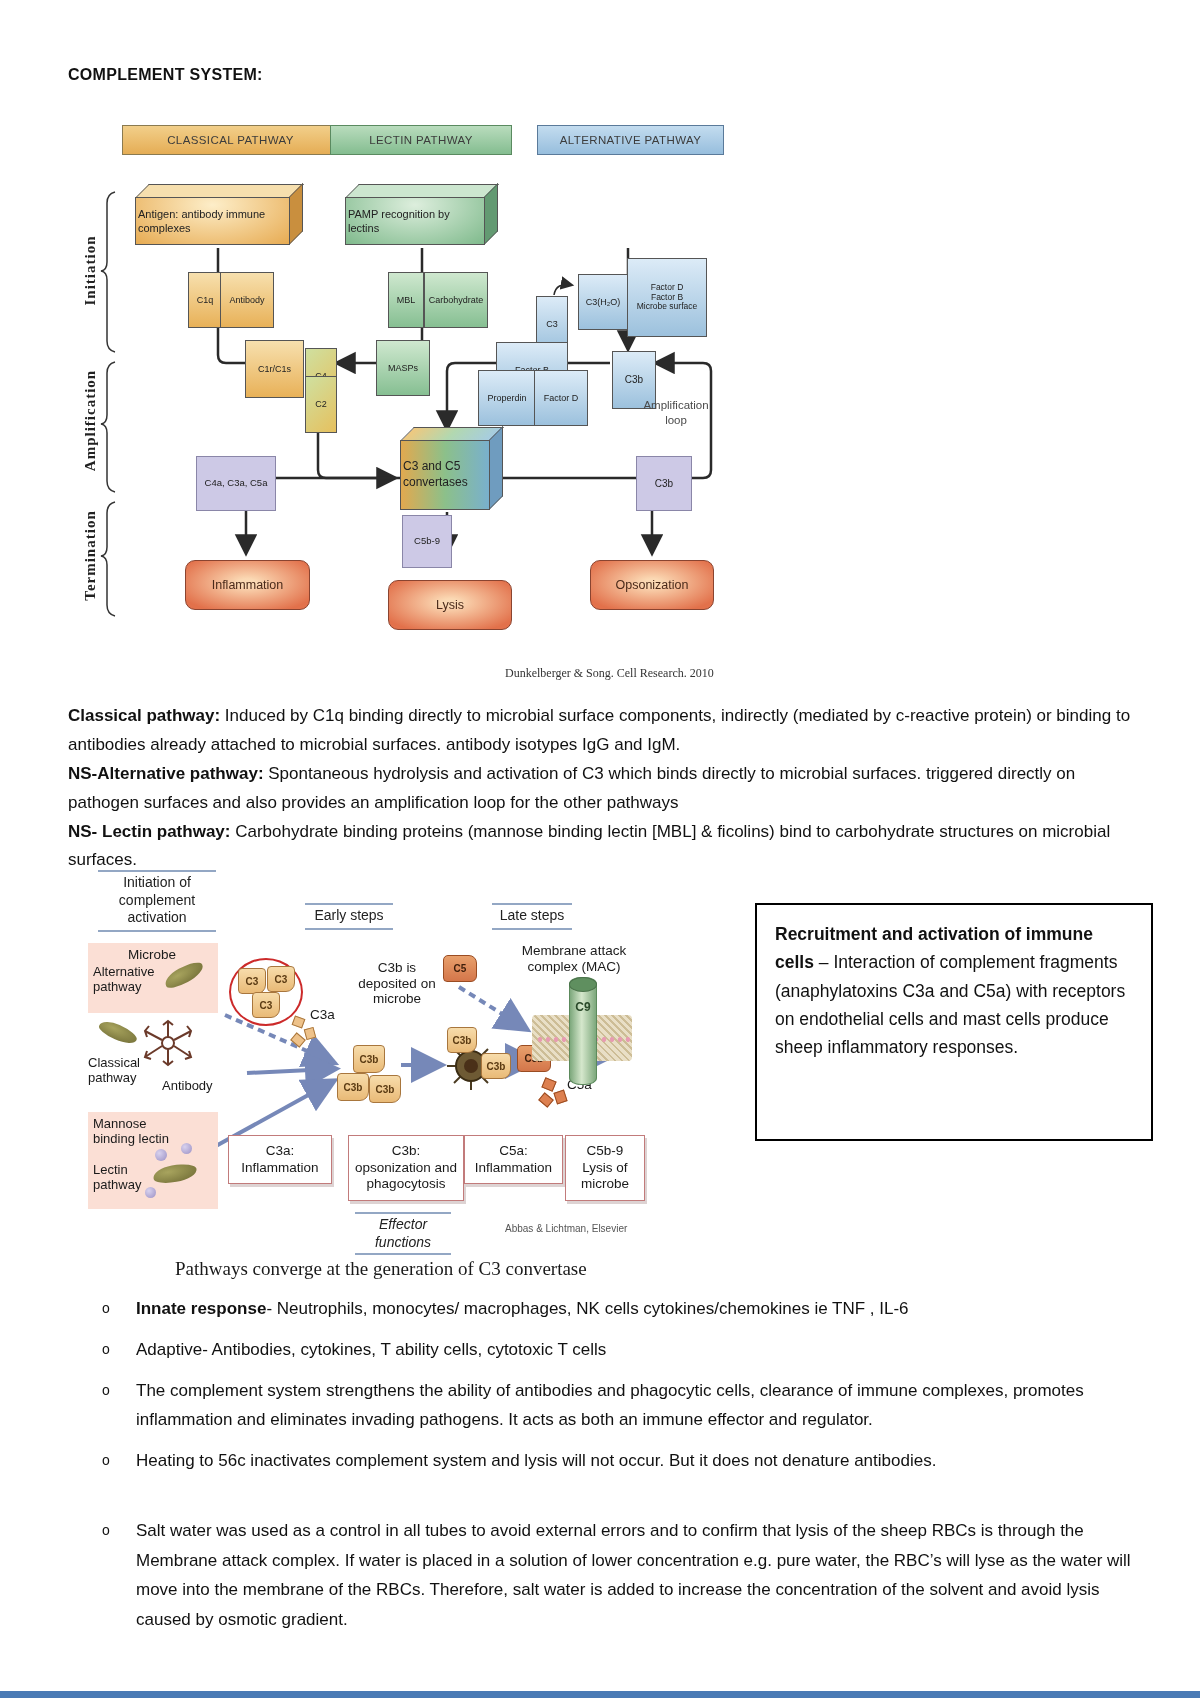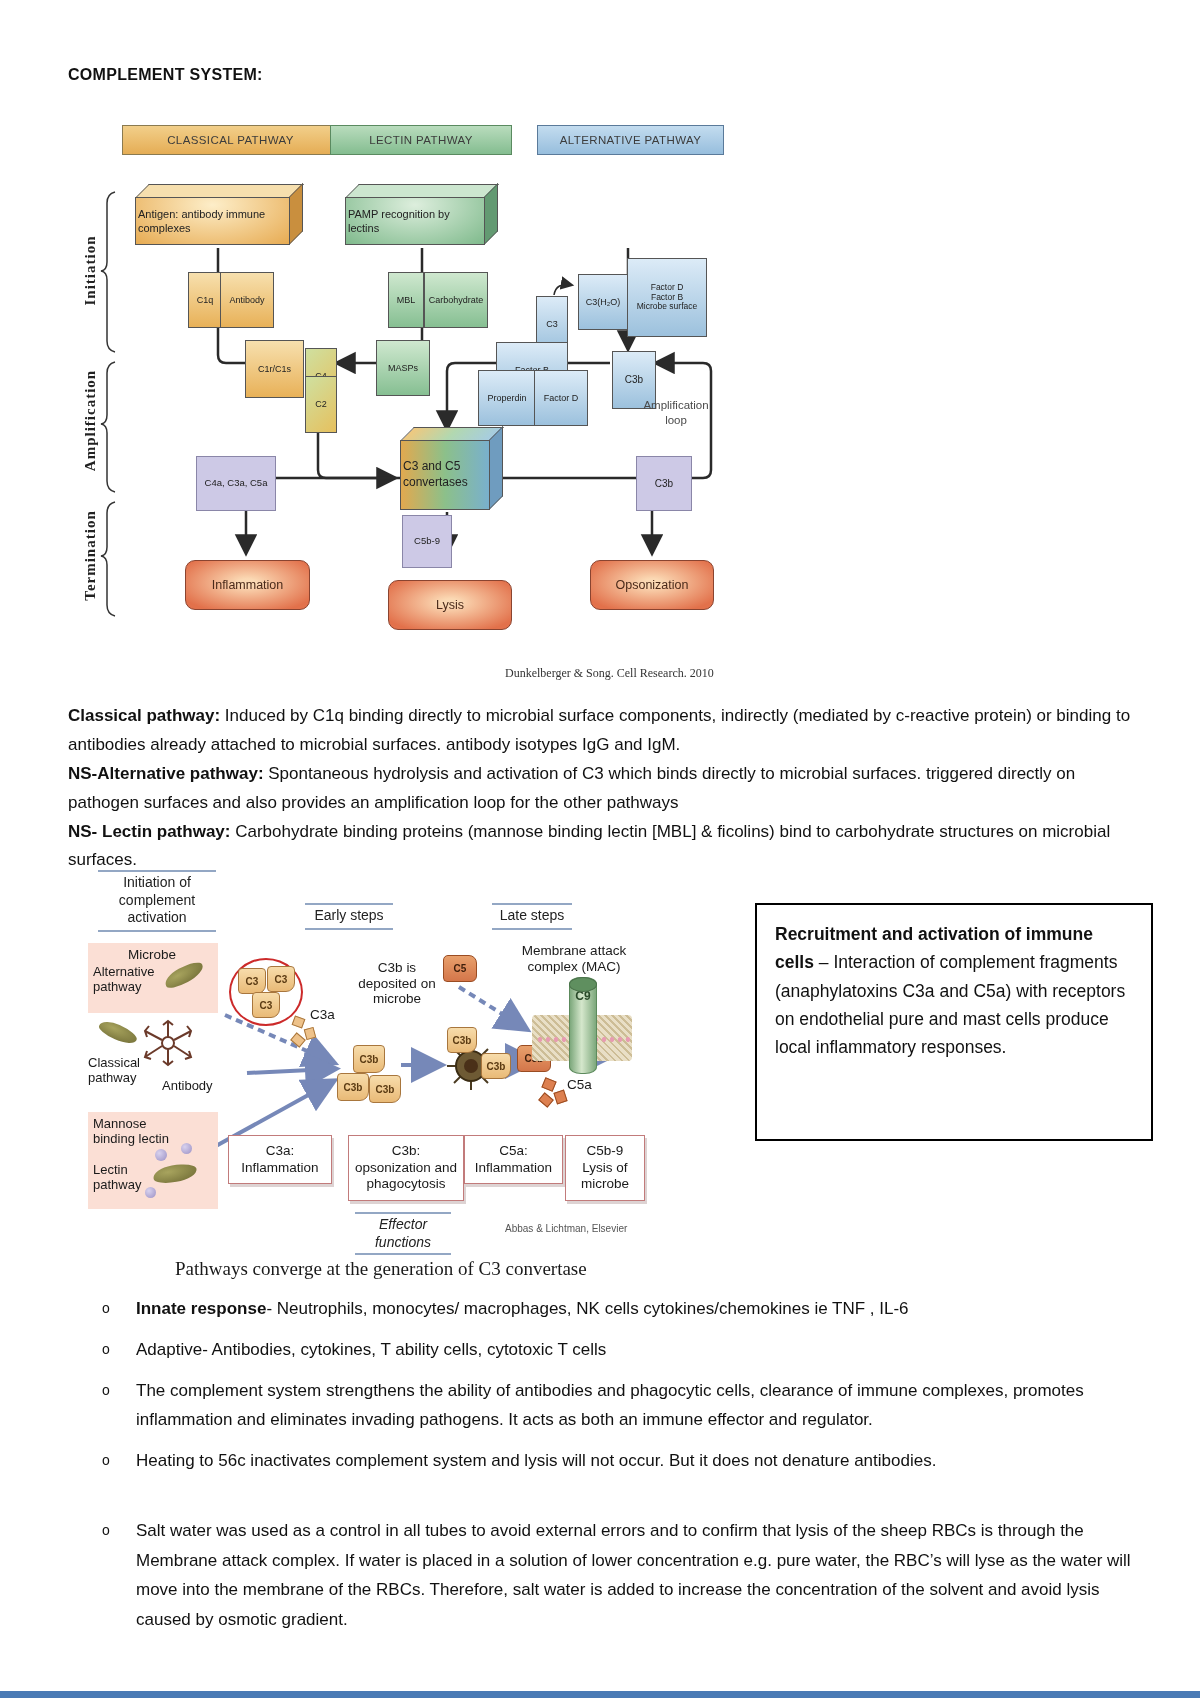--- a/index.html
+++ b/index.html
@@ -75,21 +75,21 @@
           font-size:13.5px;line-height:1.25;color:#1a1a1a;text-align:center;}
   .eff-fn{position:absolute;text-align:center;font-size:14px;color:#222;line-height:1.25;
           border-top:2px solid #93a7c4;border-bottom:2px solid #93a7c4;padding:2px 4px;}
   .cite2{position:absolute;font-size:10px;color:#555;}
   .mac-band{position:absolute;background:repeating-linear-gradient(45deg,#e9dfc6 0 3px,#cdbd96 3px 5px),#e9dfc6;
             border-radius:4px;}
   .mac-dots{position:absolute;height:9px;background-image:radial-gradient(circle 2.2px,#e79cb2 2.2px,transparent 2.6px);
             background-size:8px 9px;background-position:2px 2px;}
   .c9cyl{position:absolute;background:linear-gradient(90deg,#7da87c,#d5e7cc 45%,#7da87c);
          border:1px solid #5c8a5c;border-radius:12px/7px;display:flex;align-items:flex-start;
-         justify-content:center;font-size:12px;font-weight:bold;color:#2a4a2a;padding-top:11px;}
+         justify-content:center;font-size:12px;font-weight:bold;color:#2a4a2a;padding-top:22px;}
   .c9cyl::before{content:"";position:absolute;top:-1px;left:-1px;right:-1px;height:13px;
                  background:#5f8f5f;border-radius:50%;border:1px solid #4a724a;}
 
   
   #side-box{left:755px;top:903px;width:398px;height:238px;border:2px solid #000;box-sizing:border-box;
             padding:15px 18px;font-size:17.5px;line-height:1.62;}
   #caption{left:175px;top:1258px;font-family:"Liberation Serif",serif;font-size:19px;color:#1a1a1a;}
   #bullets{left:68px;top:1294px;width:1078px;}
   .bullet{display:flex;margin-bottom:11px;font-size:17px;line-height:1.75;}
   .bullet .mk{width:34px;flex:none;padding-left:34px;box-sizing:content-box;font-size:14px;padding-top:2px;}
@@ -317,21 +317,21 @@
       <span>C5b-9</span>
       <span>Lysis of</span>
       <span>microbe</span>
     </div>
 
     <div class="eff-fn" style="left:270px;top:347px;width:88px;font-style:italic;">Effector functions</div>
     <div class="cite2" style="left:420px;top:358px;">Abbas &amp; Lichtman, Elsevier</div>
   </div>
 
   <div class="abs" id="side-box">
-    <b>Recruitment and activation of immune cells</b><span> – Interaction of complement fragments (anaphylatoxins C3a and C5a) with receptors on endothelial pure and mast cells produce local inflammatory responses.</span>
+    <b>Recruitment and activation of immune cells</b><span> – Interaction of complement fragments (anaphylatoxins C3a and C5a) with receptors on endothelial cells and mast cells produce sheep inflammatory responses.</span>
   </div>
 
   <div class="abs" id="caption">Pathways converge at the generation of C3 convertase</div>
 
   <div class="abs" id="bullets">
     <div class="bullet">
       <span class="mk">o</span>
       <span class="tx"><b>Innate response</b><span>- Neutrophils, monocytes/ macrophages, NK cells cytokines/chemokines ie TNF , IL-6</span></span>
     </div>
     <div class="bullet">

